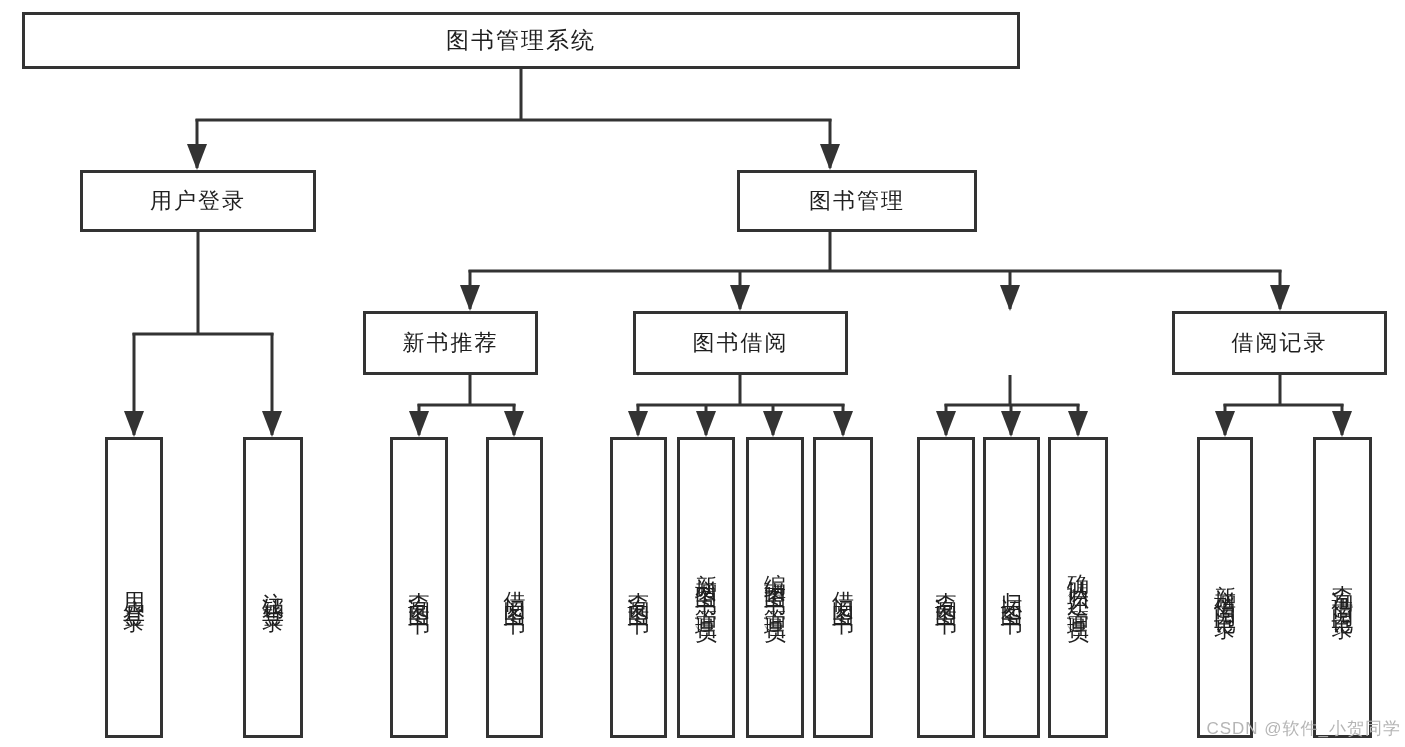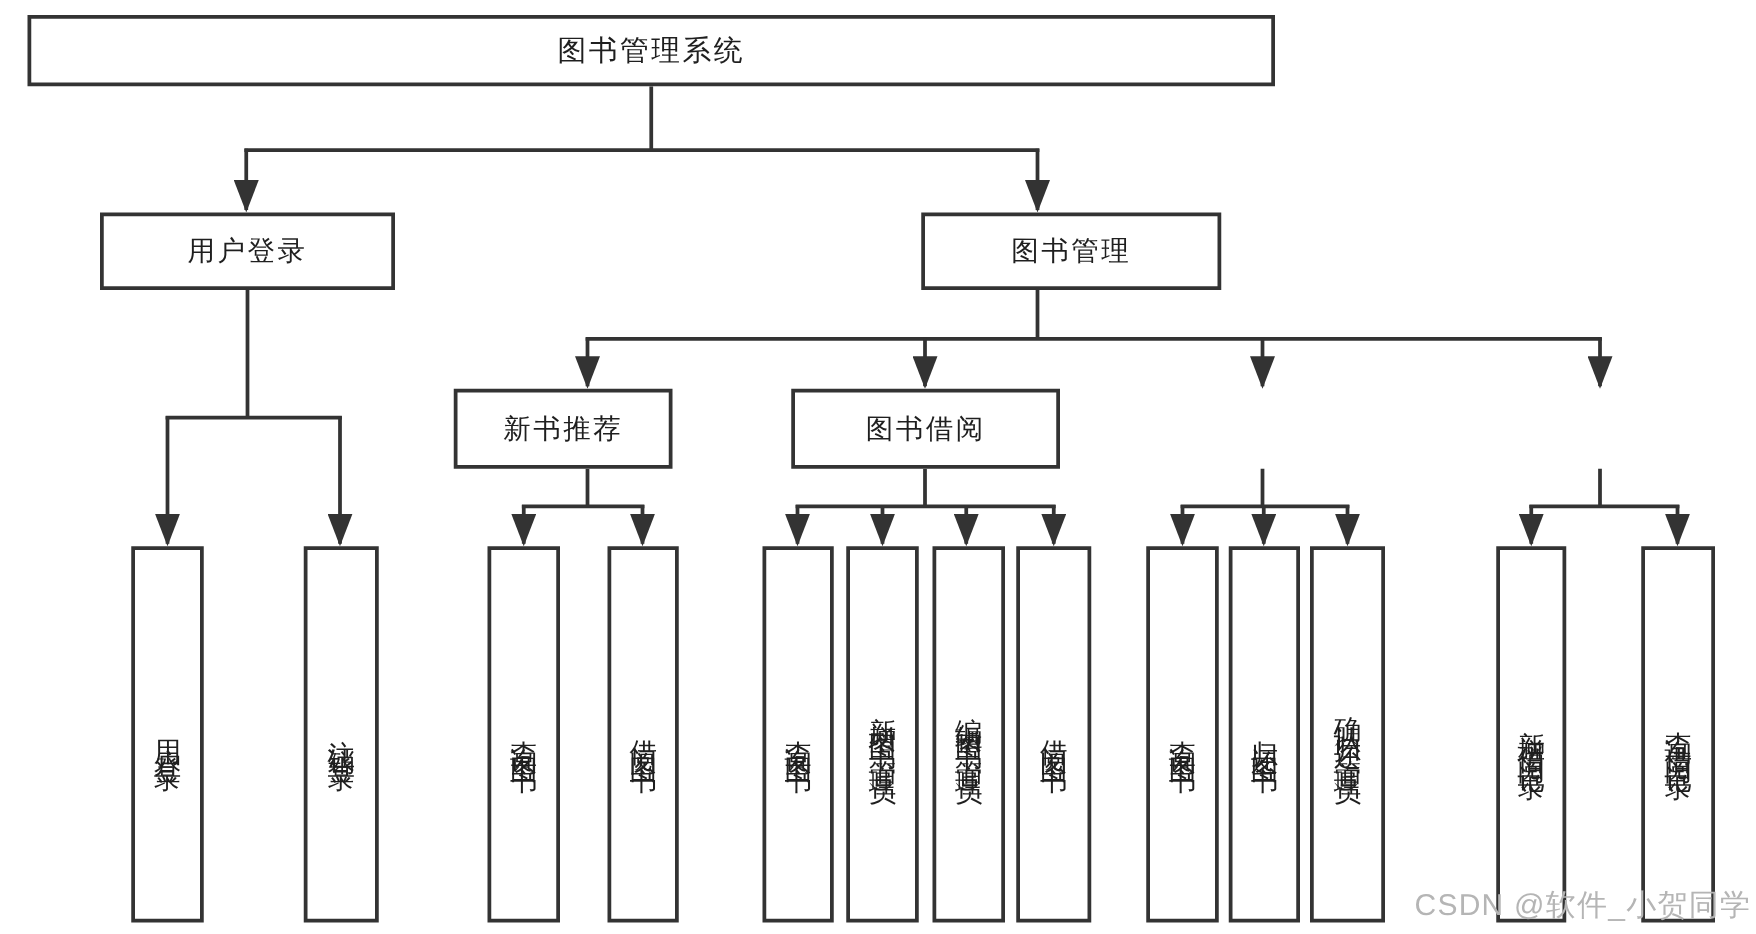--- a/index.html
+++ b/index.html
@@ -40,21 +40,21 @@
     text-orientation: mixed;
     font-size: 22px;
     letter-spacing: 7px;
     line-height: 1;
     white-space: nowrap;
   }
   .watermark {
     position: absolute;
     right: 4px;
     bottom: 7px;
-    font-size: 24px;
+    font-size: 17px;
     color: #b5b5b5;
     letter-spacing: 1px;
     z-index: 3;
     white-space: nowrap;
   }
 </style>
 </head>
 <body>
 
 <div class="stage">
@@ -112,20 +112,23 @@
   <div class="node h" style="left:737px;top:170px;width:240px;height:62px">
     <span>图书管理</span>
   </div>
 
   <div class="node h" style="left:363px;top:311px;width:175px;height:64px">
     <span>新书推荐</span>
   </div>
   <div class="node h" style="left:633px;top:311px;width:215px;height:64px">
     <span>图书借阅</span>
   </div>
+  <div class="node h" style="left:1172px;top:311px;width:215px;height:64px">
+    <span>借阅记录</span>
+  </div>
 
   <div class="node v" style="left:105px;top:437px;width:58px;height:301px">
     <span>用户登录</span>
   </div>
   <div class="node v" style="left:243px;top:437px;width:60px;height:301px">
     <span>注销登录</span>
   </div>
 
   <div class="node v" style="left:390px;top:437px;width:58px;height:301px">
     <span>查询图书</span>

